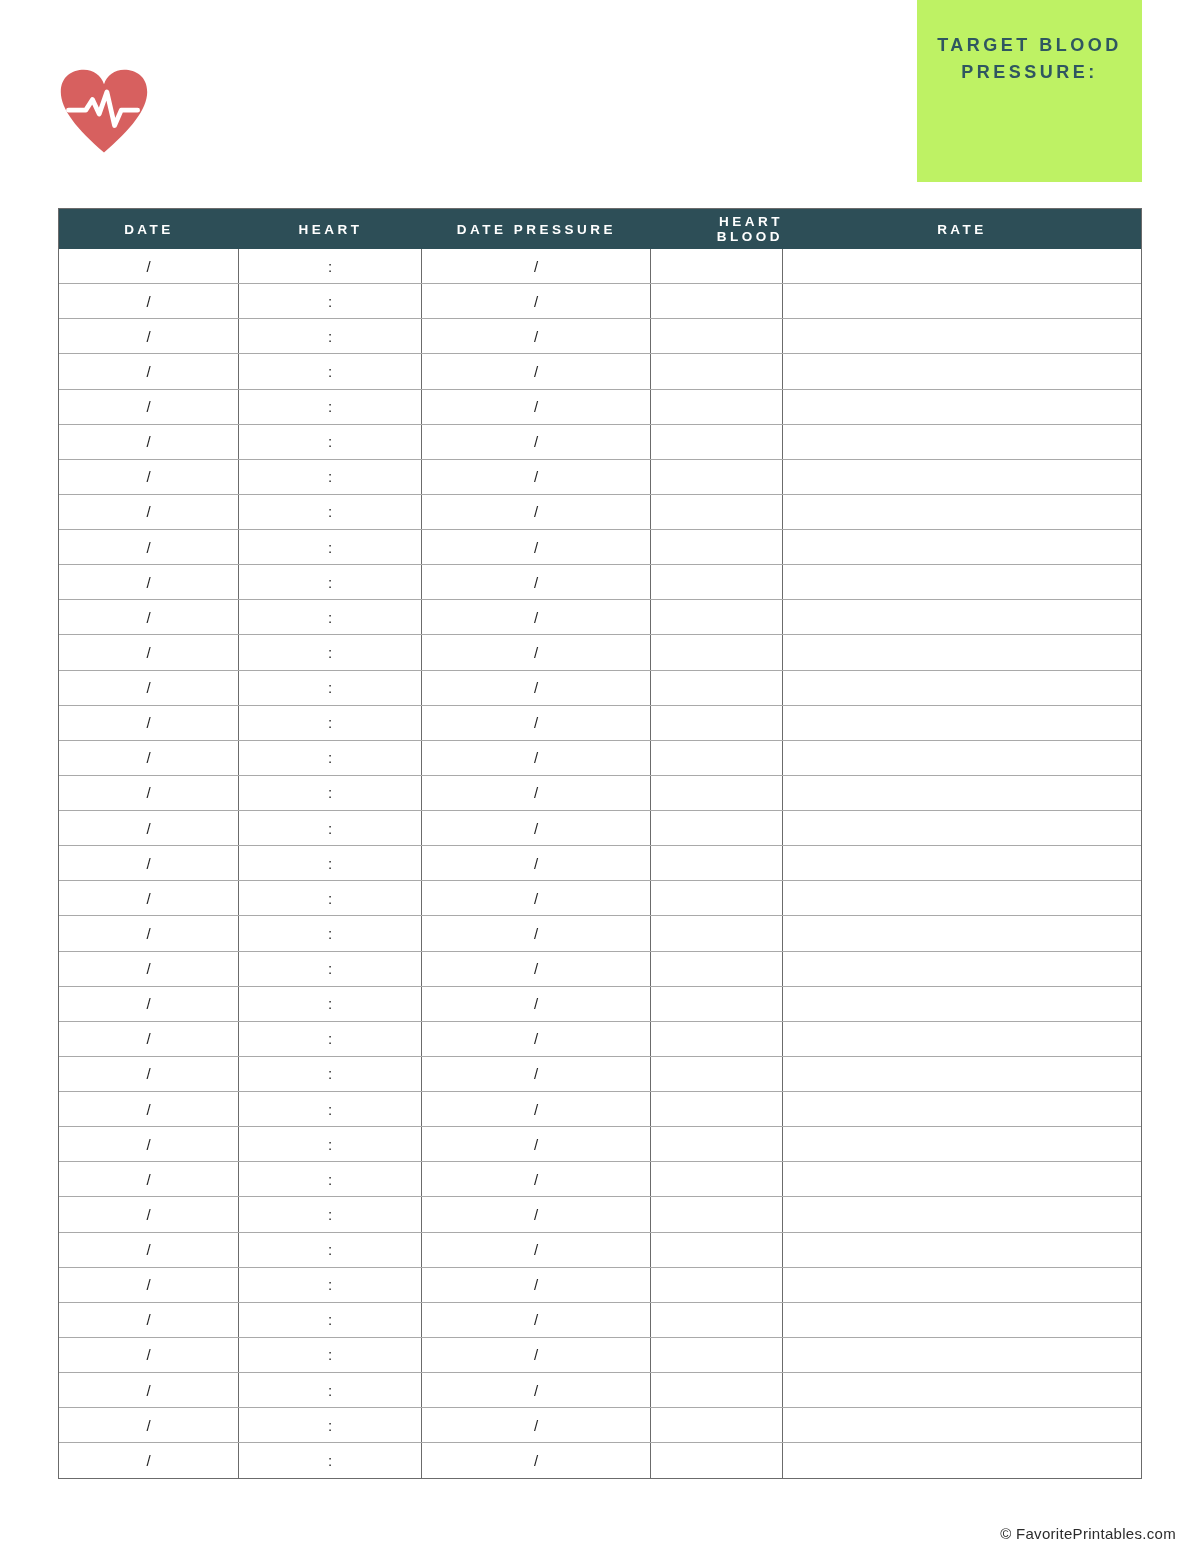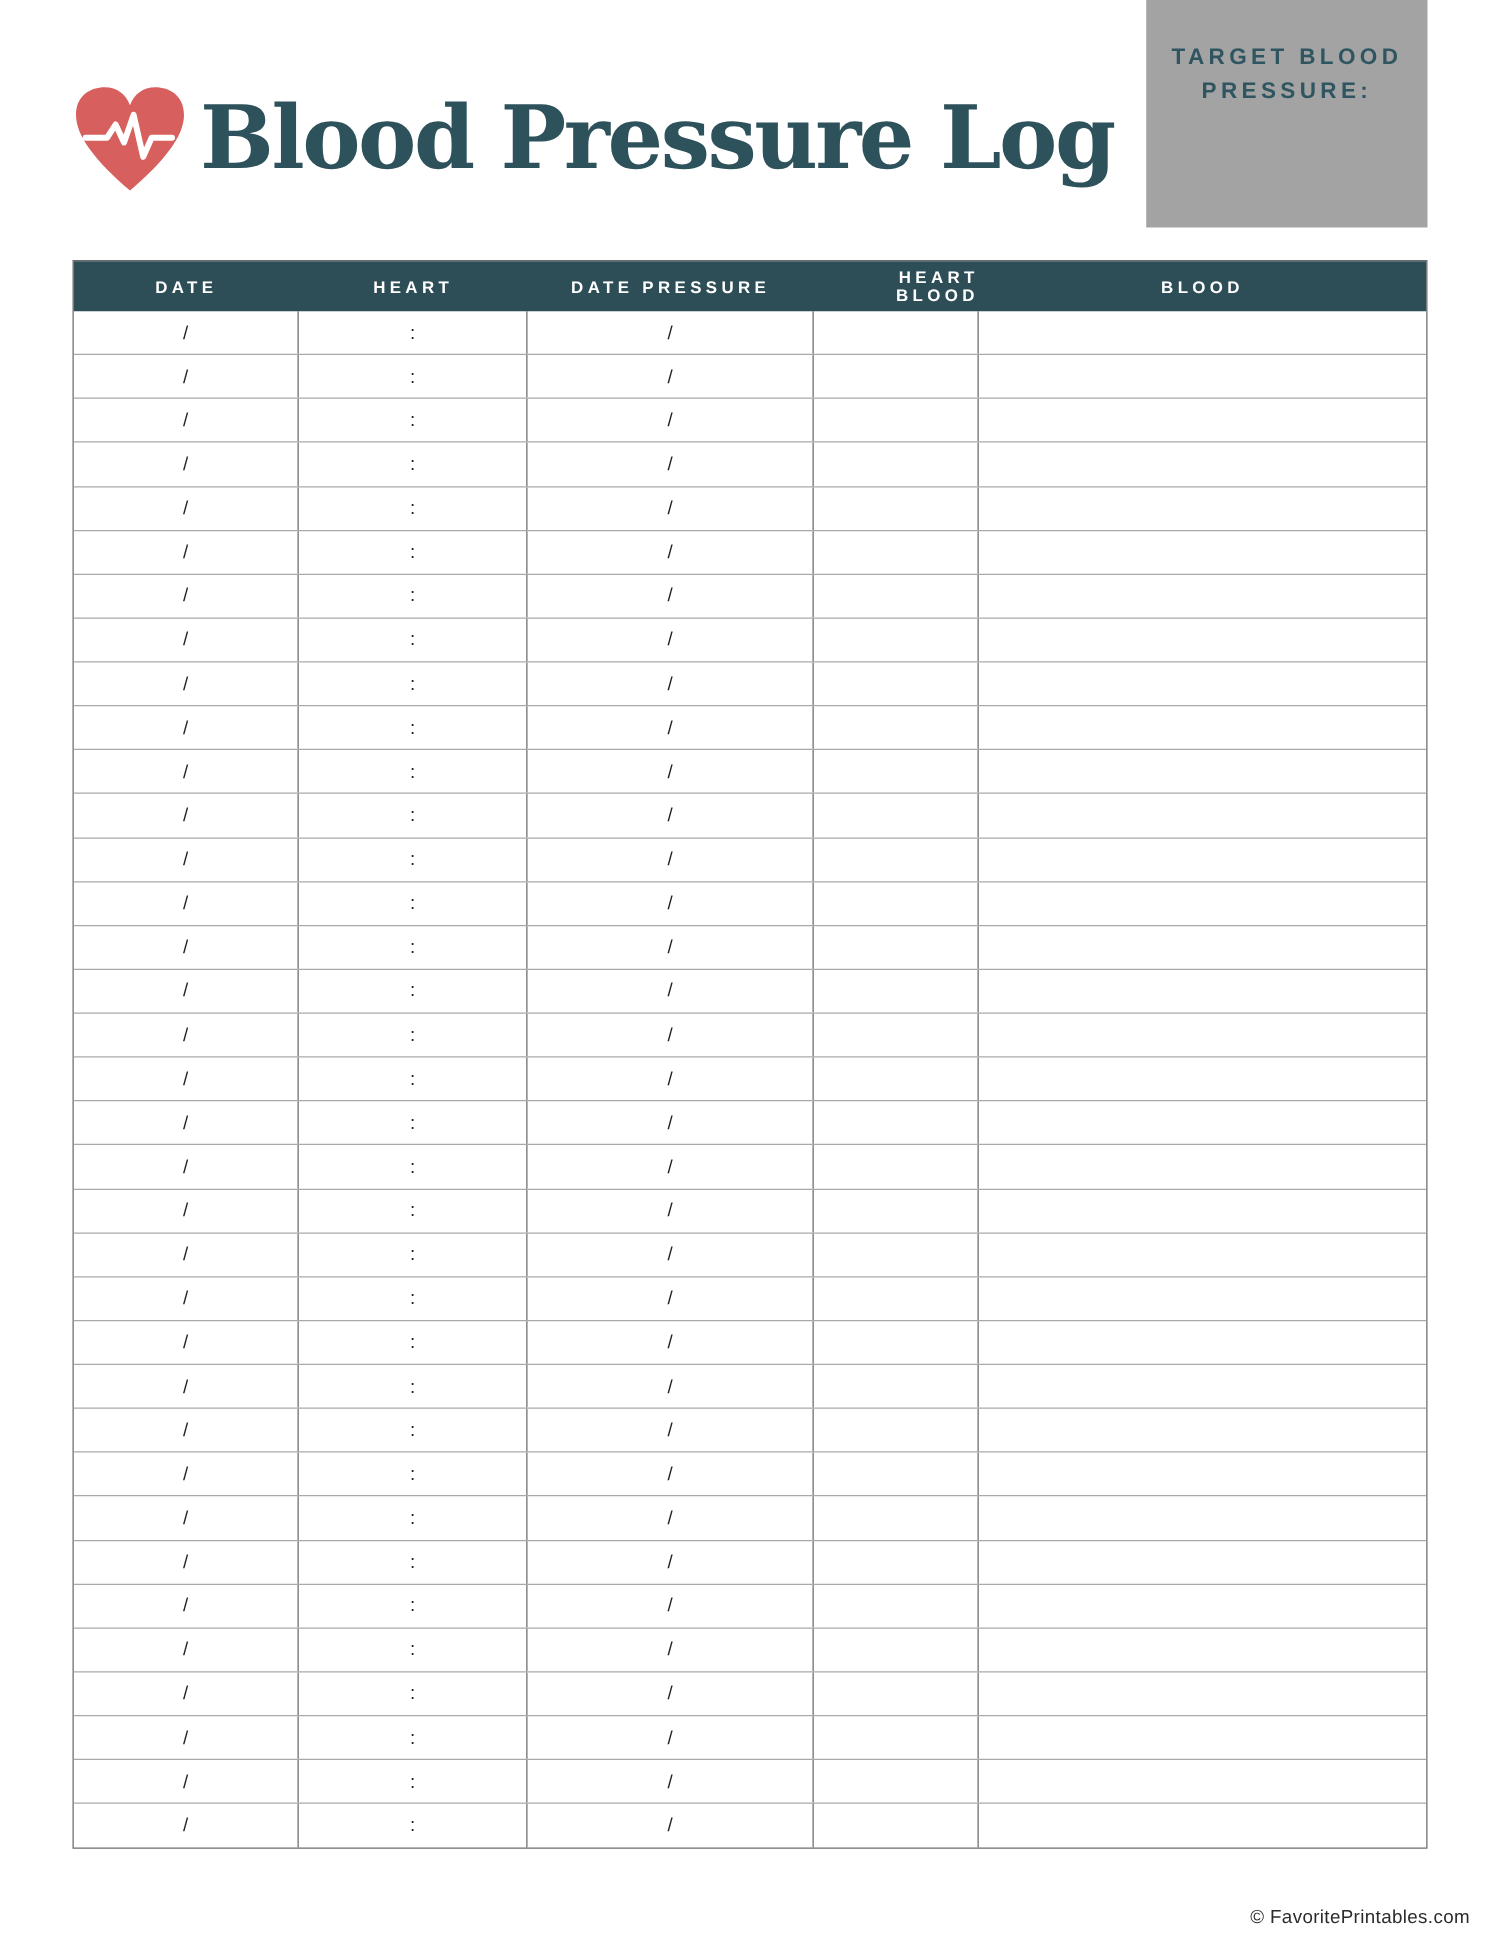--- a/index.html
+++ b/index.html
@@ -12,21 +12,21 @@
     overflow: hidden;
   }
 
   
   .target-box {
     position: absolute;
     left: 917px;
     top: 0;
     width: 225px;
     height: 182px;
-    background: #a3a3a3;
+    background: #bef264;
   }
   .target-box .target-label {
     display: block;
     padding: 32px 10px 0 10px;
     text-align: center;
     font-size: 18px;
     font-weight: bold;
     letter-spacing: 3.5px;
     line-height: 1.5;
     color: #2f5660;
@@ -113,30 +113,29 @@
   <span class="target-label">TARGET BLOOD PRESSURE:</span>
 </div>
 
 <div class="brand">
   <span class="heart-wrap">
     <svg viewBox="0 0 100 100" aria-hidden="true">
       <path fill="#d7605f" d="M50 90 C 22 66, 5 45, 5 27 C 5 11, 17 4, 29 4 C 39 4, 47 10, 50 19 C 53 10, 61 4, 71 4 C 83 4, 95 11, 95 27 C 95 45, 78 66, 50 90 Z"></path>
       <polyline fill="none" stroke="#ffffff" stroke-width="5" stroke-linecap="round" stroke-linejoin="round" points="13,46 31,46 38,35 45,50 53,27 61,62 68,46 85,46"></polyline>
     </svg>
   </span>
-  <h1 class="page-title">Blood Pressure Log</h1>
 </div>
 
 <div class="log-table">
   <div class="thead">
     <div class="hcell">DATE</div>
     <div class="hcell">HEART</div>
     <div class="hcell">DATE PRESSURE</div>
     <div class="hcell">HEART BLOOD</div>
-    <div class="hcell">BLOOD</div>
+    <div class="hcell">RATE</div>
   </div>
   <div class="tbody">
       <div class="trow">
         <div class="cell">/</div>
         <div class="cell">:</div>
         <div class="cell">/</div>
         <div class="cell"></div>
         <div class="cell"></div>
       </div>
       <div class="trow">

